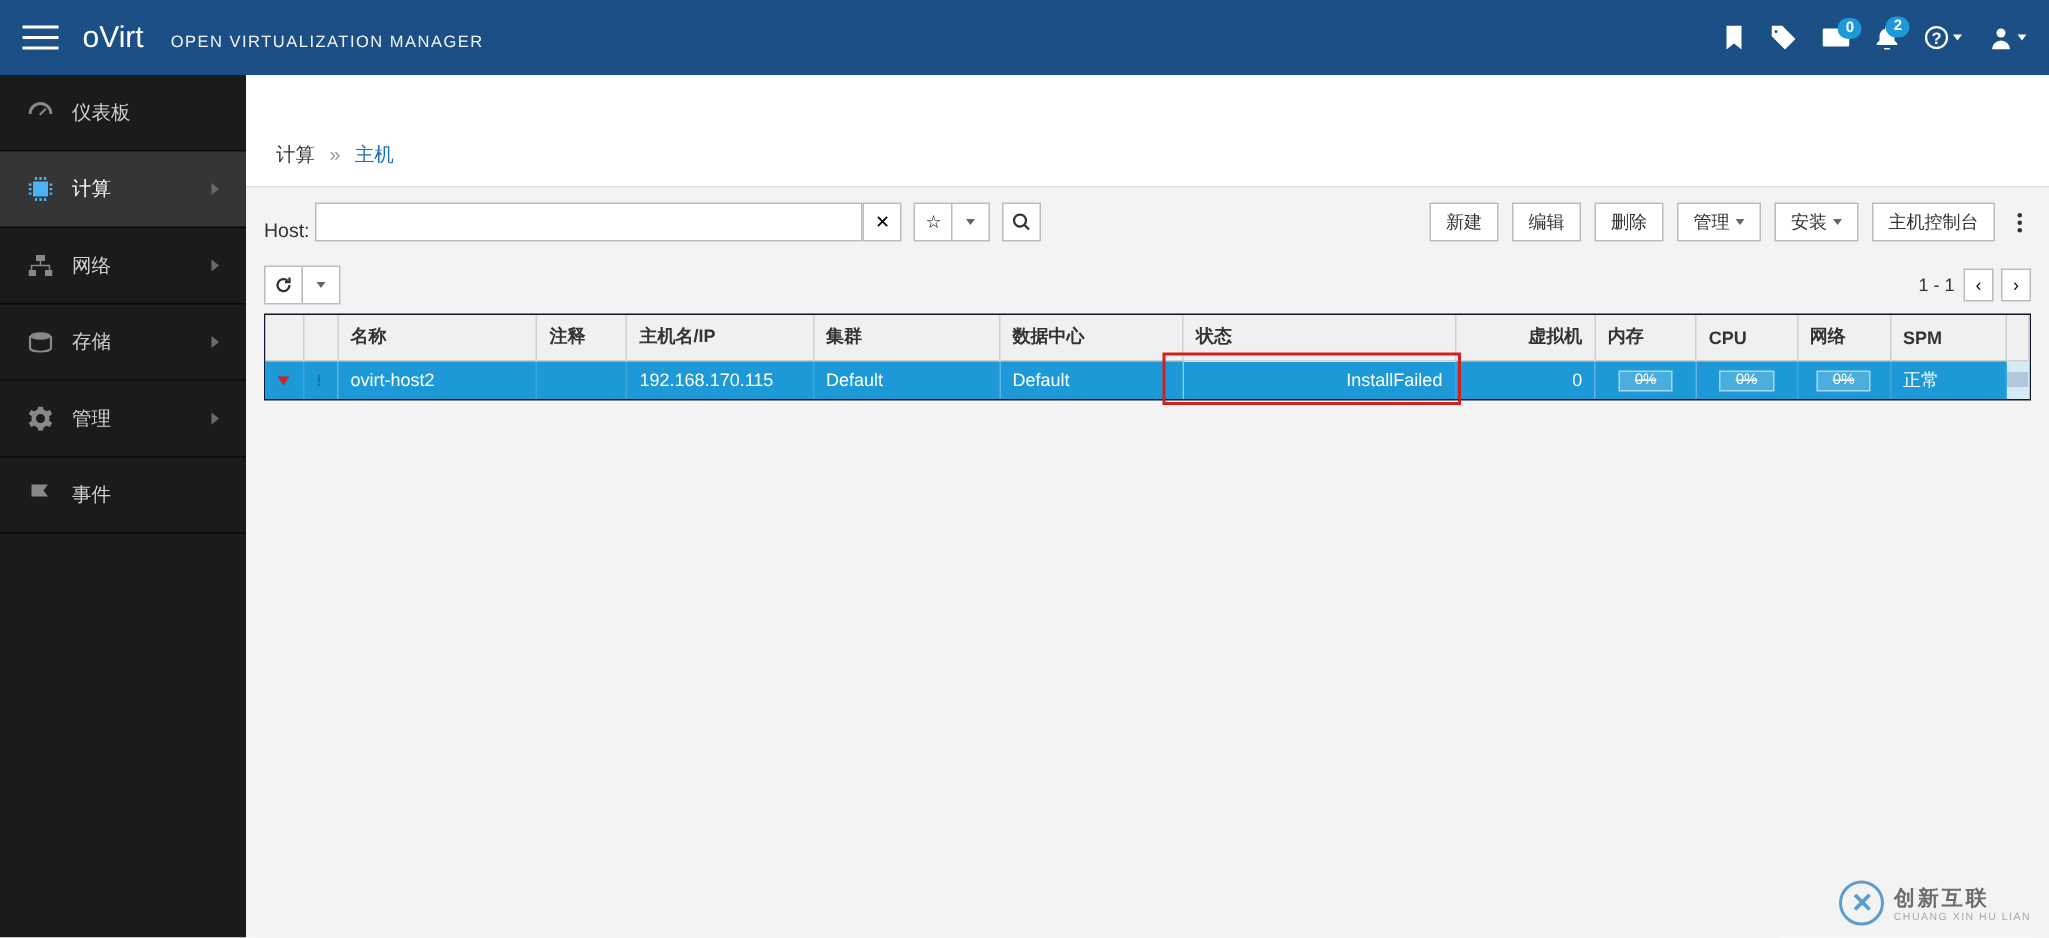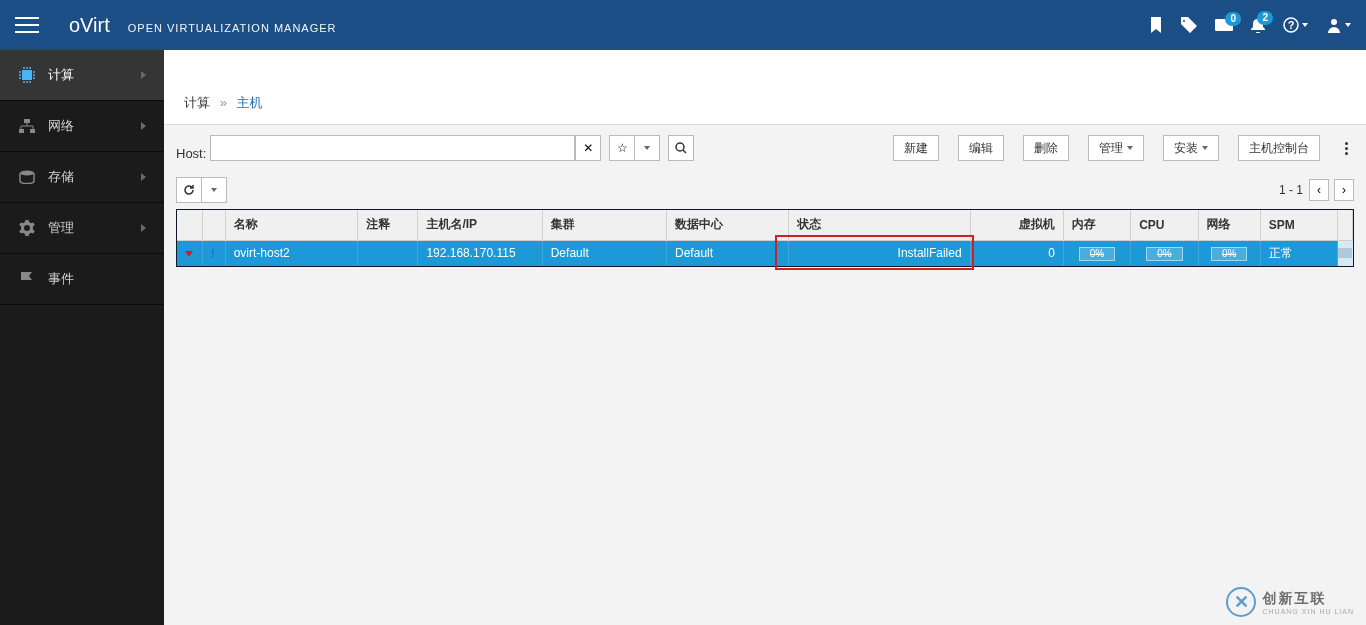--- a/index.html
+++ b/index.html
@@ -1,21 +1,21 @@
 <!DOCTYPE html>
 <html><head>
   <meta charset="utf-8">
   <style>
     * { margin: 0; padding: 0; box-sizing: border-box; font-family: "Microsoft YaHei", Arial, sans-serif; }
     body { background: #fff; width: 1366px; height: 625px; overflow: hidden; position: relative; }
     
     .topbar { height: 50px; background: linear-gradient(to bottom, #1b4f86, #1a4e85); display: flex; align-items: center; padding: 0 15px; color: #fff; }
     .hamburger { width: 24px; height: 20px; display: flex; flex-direction: column; justify-content: space-between; cursor: pointer; padding: 2px 0; }
     .hamburger span { display: block; height: 2px; background: #fff; }
-    .logo { margin-left: 30px; font-size: 20px; font-weight: 300; display: flex; align-items: baseline; }
+    .logo { margin-left: 16px; font-size: 20px; font-weight: 300; display: flex; align-items: baseline; }
     .logo .sub { font-size: 11px; margin-left: 18px; letter-spacing: 1px; opacity: 0.95; }
     .topbar-right { margin-left: auto; display: flex; align-items: center; gap: 18px; }
     .top-icon { position: relative; display: flex; align-items: center; cursor: pointer; }
     .top-icon svg { fill: #fff; }
     .badge { position: absolute; top: -6px; right: -8px; background: #1c99d6; color: #fff; border-radius: 8px; font-size: 10px; padding: 0 5px; line-height: 14px; min-width: 14px; text-align: center; font-weight: bold; }
     .caret-down { width: 0; height: 0; border-left: 3px solid transparent; border-right: 3px solid transparent; border-top: 4px solid #fff; margin-left: 3px; }
     
     .container { display: flex; height: calc(100% - 50px); }
     .sidebar { width: 164px; background: #1b1b1b; color: #d1d1d1; }
     .sidebar-item { height: 51px; display: flex; align-items: center; padding: 0 18px; cursor: pointer; border-bottom: 1px solid #0a0a0a; position: relative; font-size: 13px; }
@@ -29,21 +29,21 @@
     .breadcrumb .sep { color: #999; margin: 0 6px; }
     
     .toolbar-row { display: flex; align-items: center; padding: 10px 12px; gap: 8px; }
     .search-group { display: flex; align-items: flex-end; }
     .search-label { font-size: 13px; color: #333; margin-right: 4px; }
     .search-input { width: 365px; height: 26px; border: 1px solid #bbb; padding: 0 6px; font-size: 12px; }
     .icon-btn { width: 26px; height: 26px; border: 1px solid #bbb; background: #fff; display: flex; align-items: center; justify-content: center; cursor: pointer; font-size: 12px; }
     .icon-btn + .icon-btn { margin-left: -1px; }
     .star-group { display: flex; }
     
-    .action-buttons { margin-left: auto; display: flex; gap: 19px; align-items: center; }
+    .action-buttons { margin-left: auto; display: flex; gap: 9px; align-items: center; }
     .btn { height: 26px; border: 1px solid #bbb; background: #fff; padding: 0 10px; font-size: 12px; cursor: pointer; display: flex; align-items: center; color: #333; }
     .btn .caret-sm { margin-left: 4px; width: 0; height: 0; border-left: 3px solid transparent; border-right: 3px solid transparent; border-top: 4px solid #666; }
     .kebab { display: flex; flex-direction: column; gap: 2px; padding: 0 6px; cursor: pointer; }
     .kebab span { width: 3px; height: 3px; background: #333; border-radius: 50%; }
     
     .pager-row { display: flex; align-items: center; padding: 6px 12px; }
     .refresh-group { display: flex; }
     .pager { margin-left: auto; display: flex; align-items: center; gap: 6px; font-size: 12px; color: #333; }
     .pager .icon-btn { width: 20px; height: 22px; }
     
@@ -113,20 +113,28 @@
           <circle cx="8" cy="5" r="3"></circle>
           <path d="M2 16a6 6 0 0112 0z"></path>
         </svg>
       <span class="caret-down"></span>
     </div>
   </div>
 </div>
 
 <div class="container">
   <div class="sidebar">
+    <div class="sidebar-item">
+      <span class="nav-icon">
+          <svg width="16" height="14" viewBox="0 0 16 14" fill="#888">
+            <path d="M8 0a8 8 0 00-8 8h2a6 6 0 0112 0h2a8 8 0 00-8-8zM7 8l4-4 1 1-4 4z"></path>
+          </svg>
+        </span>
+      <span>仪表板</span>
+    </div>
     <div class="sidebar-item active">
       <span class="nav-icon">
           <svg width="16" height="16" viewBox="0 0 16 16" fill="#4bb3f2">
             <rect x="3" y="3" width="10" height="10"></rect>
             <path d="M0 5h2M0 8h2M0 11h2M14 5h2M14 8h2M14 11h2M5 0v2M8 0v2M11 0v2M5 14v2M8 14v2M11 14v2" stroke="#4bb3f2" stroke-width="1.5"></path>
           </svg>
         </span>
       <span>计算</span>
       <span class="chev"></span>
     </div>

